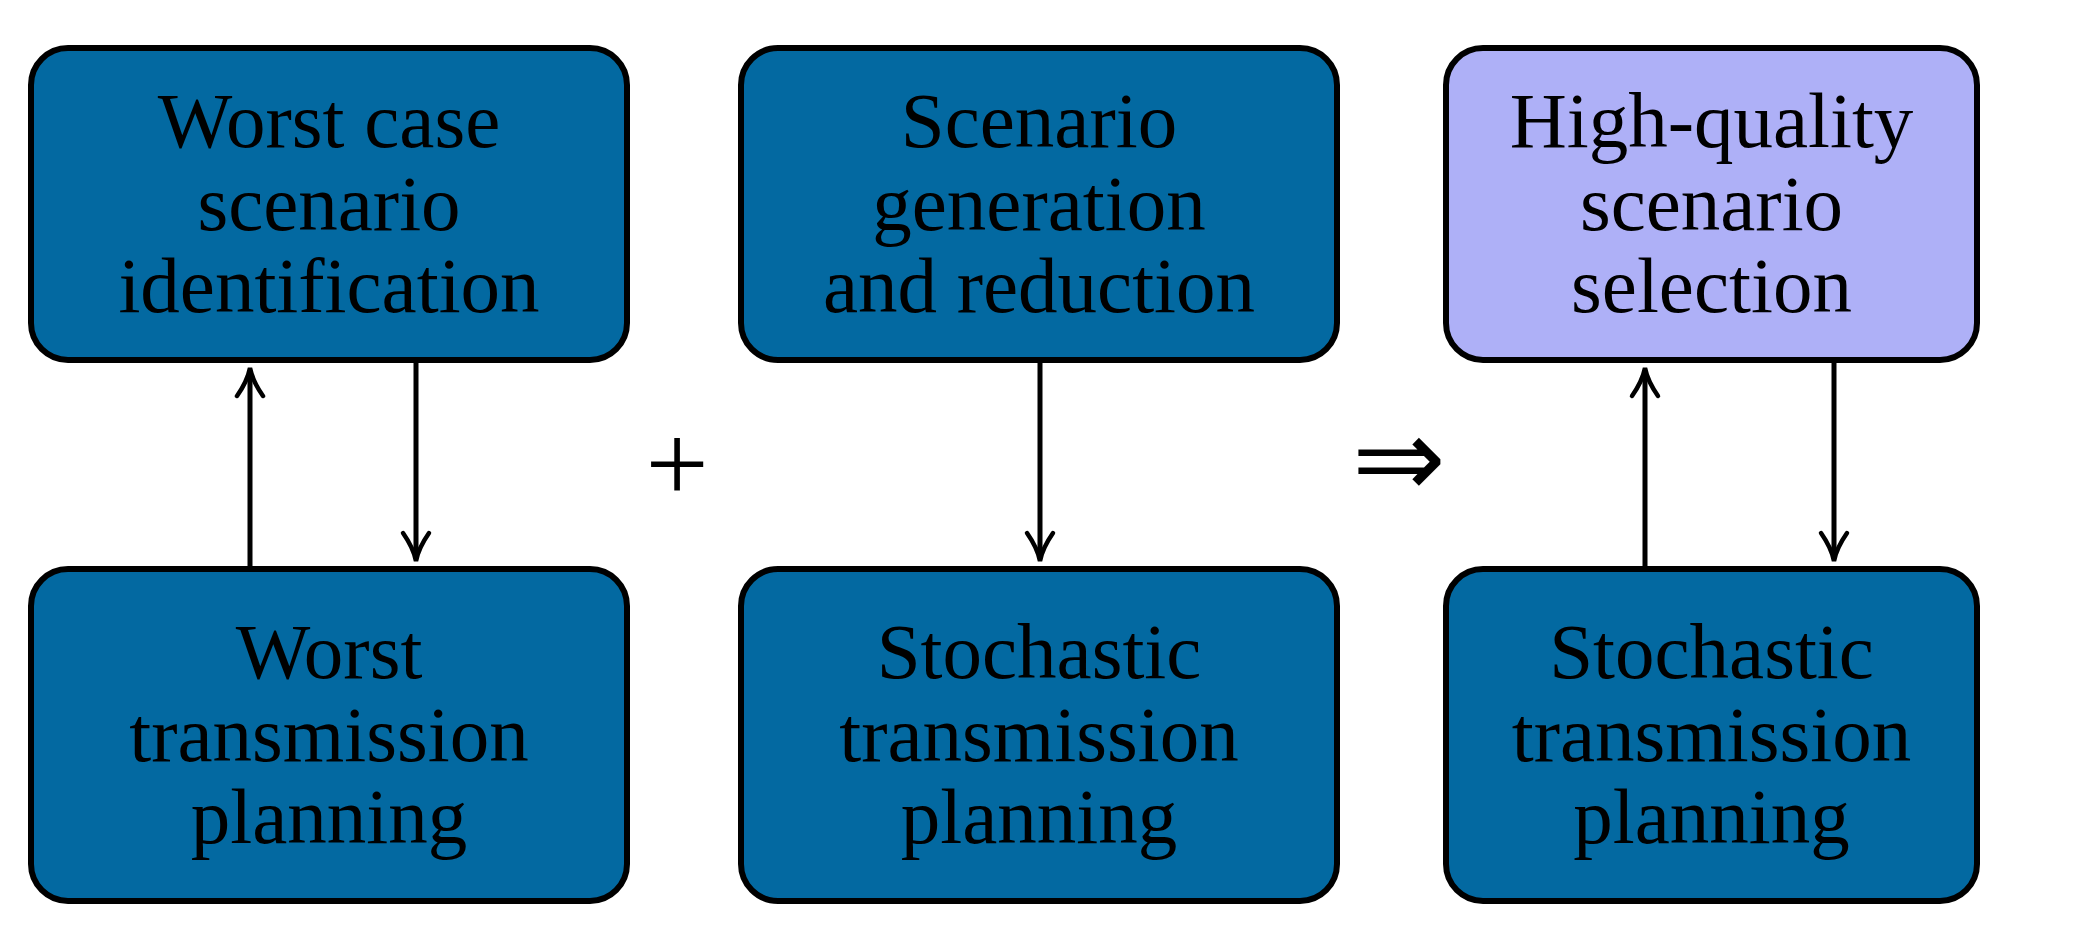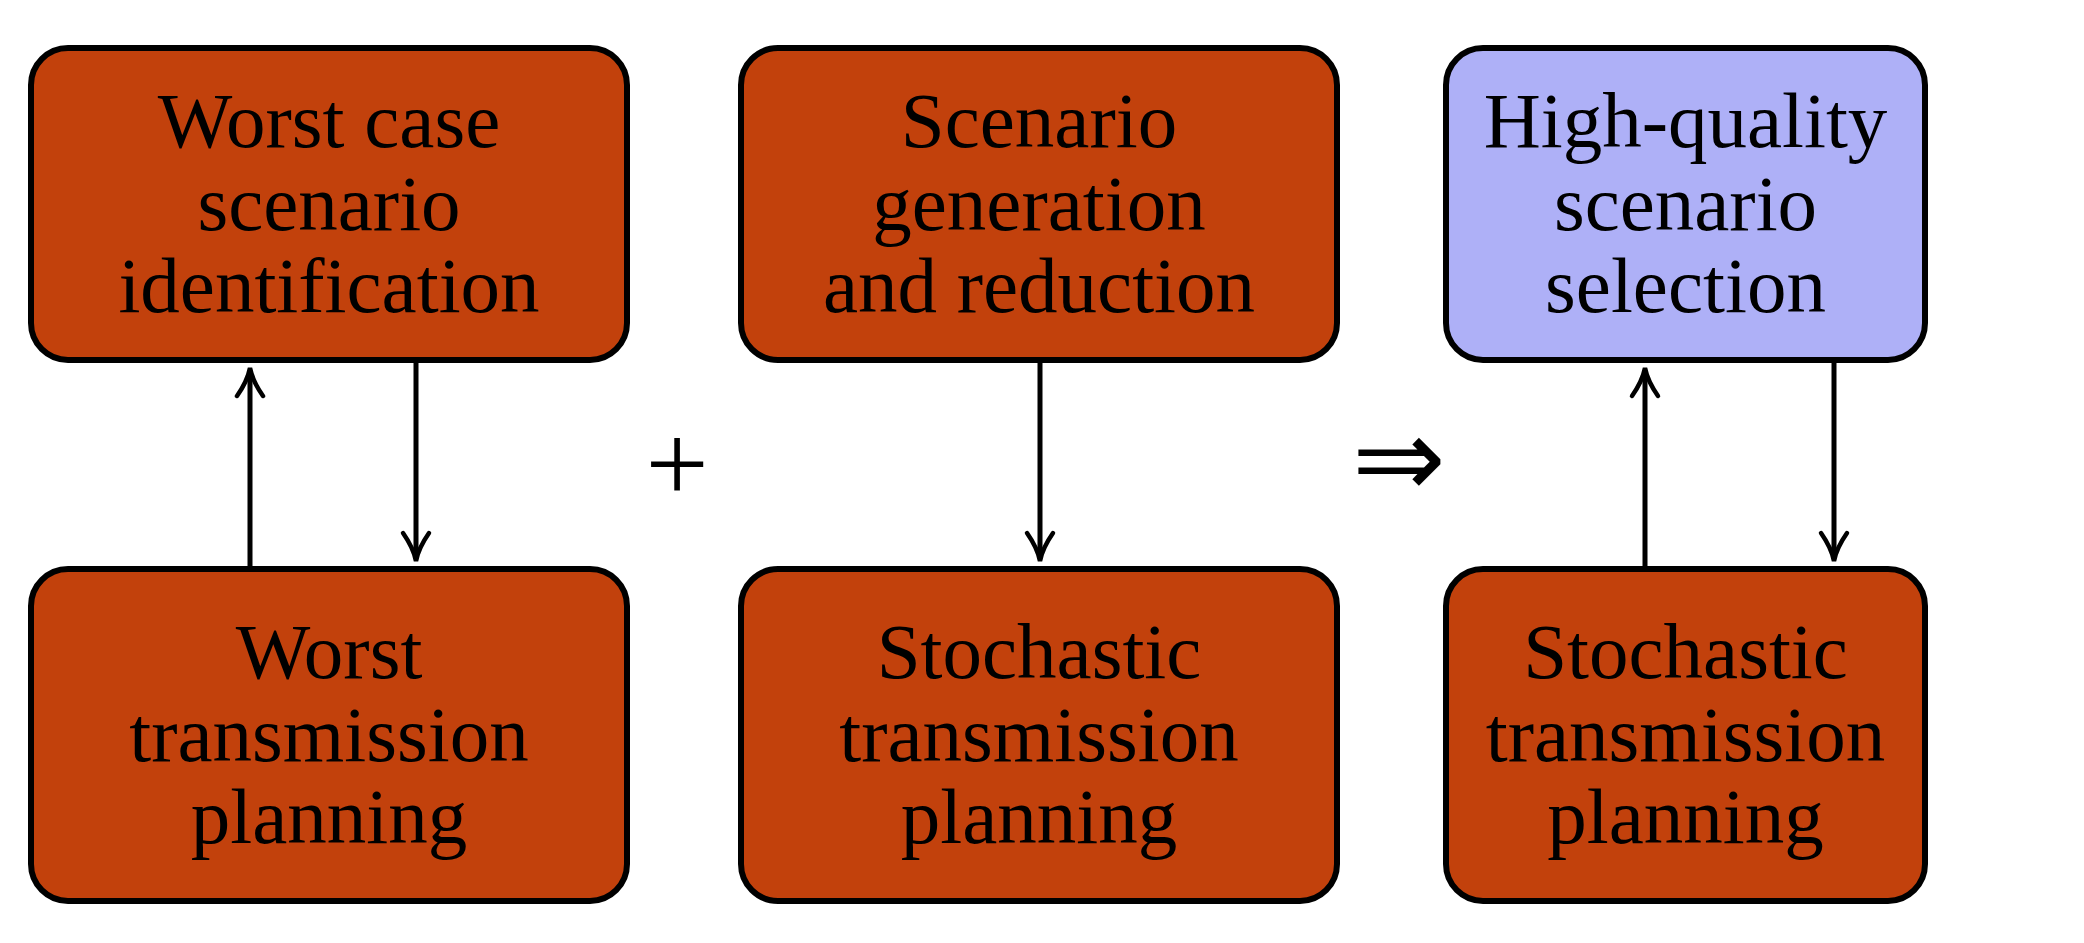--- a/index.html
+++ b/index.html
@@ -19,38 +19,38 @@
     overflow: hidden;
   }
   .diagram {
     position: relative;
     width: 2084px; height: 943px;
   }
   .box {
     position: absolute;
     border: 6px solid var(--box-border, #000);
     border-radius: 40px;
-    background: #c2410c;
+    background: #0369a1;
     display: flex;
     align-items: center;
     justify-content: center;
     text-align: center;
     font-size: 79px;
     line-height: 1.05;
     white-space: pre-line;
     color: var(--text, #000);
   }
   .box.highlighted {
     background: var(--highlight-fill, #AEB0F7);
   }
   .row-top    { top: 45px;  height: 318px; }
   .row-bottom { top: 566px; height: 338px; }
   .col-left   { left: 28px;   width: 602px; }
   .col-middle { left: 738px;  width: 602px; }
-  .col-right  { left: 1443px; width: 485px; }
+  .col-right  { left: 1443px; width: 537px; }
 
   .arrow { position: absolute; top: 363px; }
   .arrow line, .arrow path {
     stroke: var(--arrow, #000);
     fill: none;
   }
   .arrow line { stroke-width: 5; }
   .arrow path { stroke-width: 4.5; stroke-linecap: round; }
 
   .operator {

